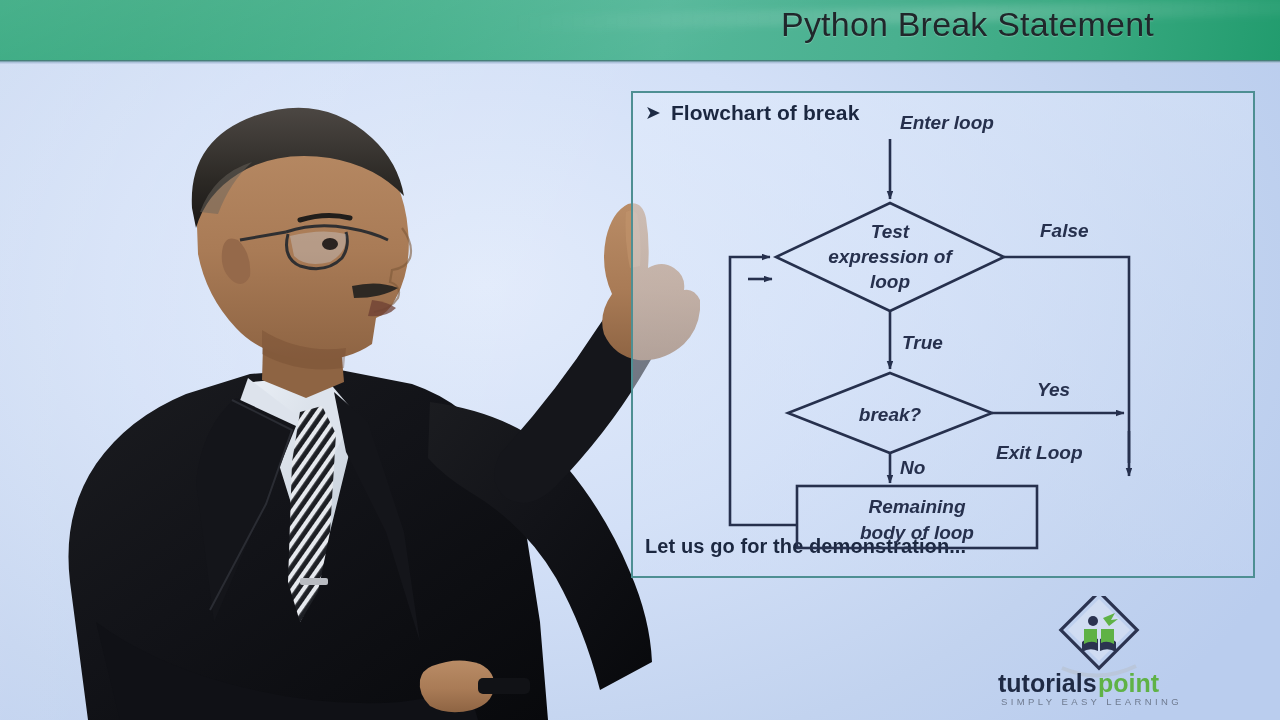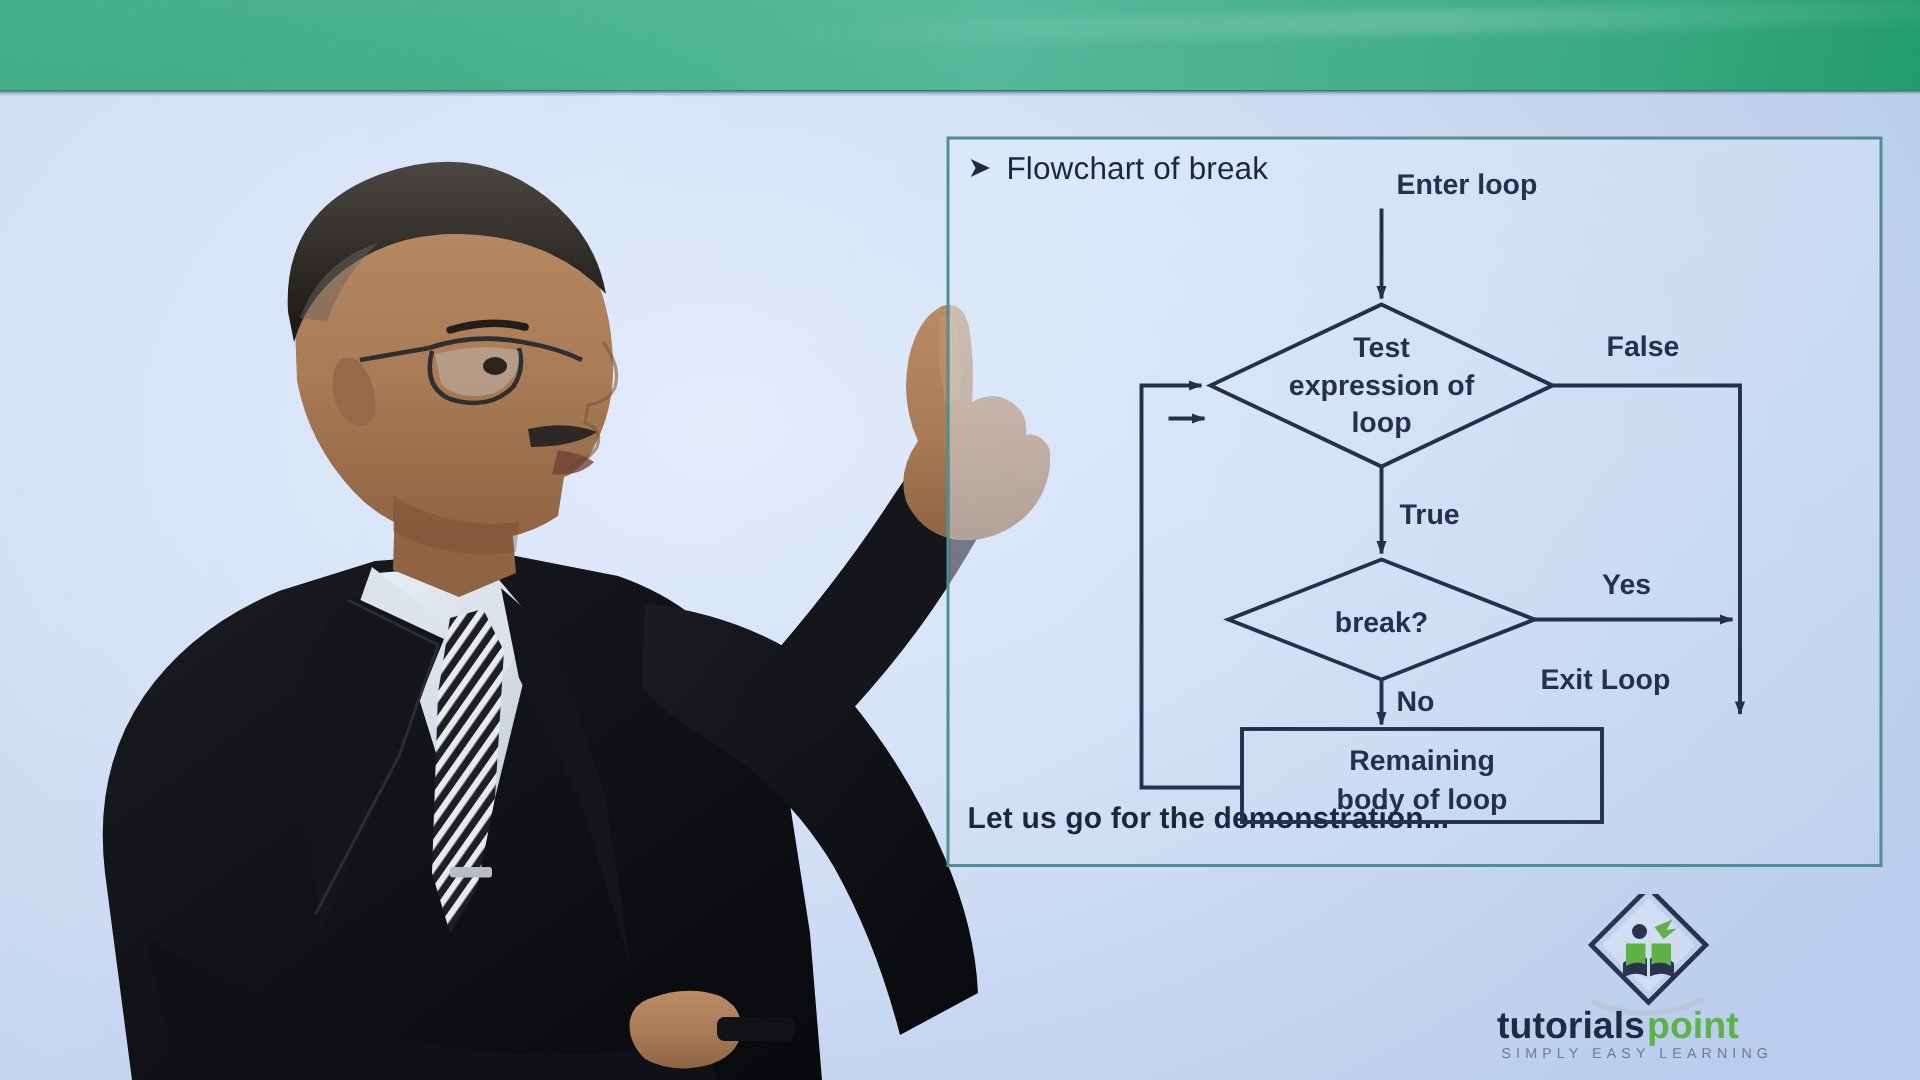--- a/index.html
+++ b/index.html
@@ -61,49 +61,50 @@
     background:linear-gradient(160deg, rgba(226,236,252,.55) 0%, rgba(200,216,243,.35) 100%);
   }
   .bullet-row{
     position:absolute;left:12px;top:8px;display:flex;align-items:center;gap:10px;
   }
   .bullet-arrow{
     font-size:19px;color:#1d2a44;line-height:1;
     transform:translateY(-1px);
   }
   .bullet-label{
-    font-size:21px;font-weight:normal;color:#1b2740;letter-spacing:.1px;
+    font-size:21px;font-weight:bold;color:#1b2740;letter-spacing:.1px;
   }
   .closing-line{
     position:absolute;left:12px;top:442px;
     font-size:20px;font-weight:bold;color:#1b2740;letter-spacing:.1px;
   }
 
   
-  .flow{position:absolute;left:631px;top:91px;width:624px;height:487px;}
+  .flow{position:absolute;left:600px;top:91px;width:624px;height:487px;font-style:italic;}
   .flow text{
     font-family:"Liberation Sans", sans-serif;
     fill:#26304d;font-weight:bold;
   }
   .flow .lbl{font-size:19px;}
   .flow .node{font-size:19px;}
 
   
   .logo{position:absolute;left:984px;top:596px;width:230px;height:112px;}
 </style>
 </head>
 <body>
 
 <div id="stage">
 
   <div class="board-bg"></div>
 
   <div class="titlebar">
     <div class="sheen"></div>
     <div class="sheen2"></div>
+    <div class="title-text">Python Break Statement</div>
   </div>
   <div class="band-edge"></div>
 
   <div class="presenter">
     <svg width="700" height="658" viewBox="0 0 700 658" xmlns="http://www.w3.org/2000/svg">
       <defs>
         <linearGradient id="suit" x1="0" y1="0" x2="1" y2="1">
           <stop offset="0%" stop-color="#1b1c20"></stop>
           <stop offset="45%" stop-color="#121318"></stop>
           <stop offset="100%" stop-color="#08090c"></stop>

